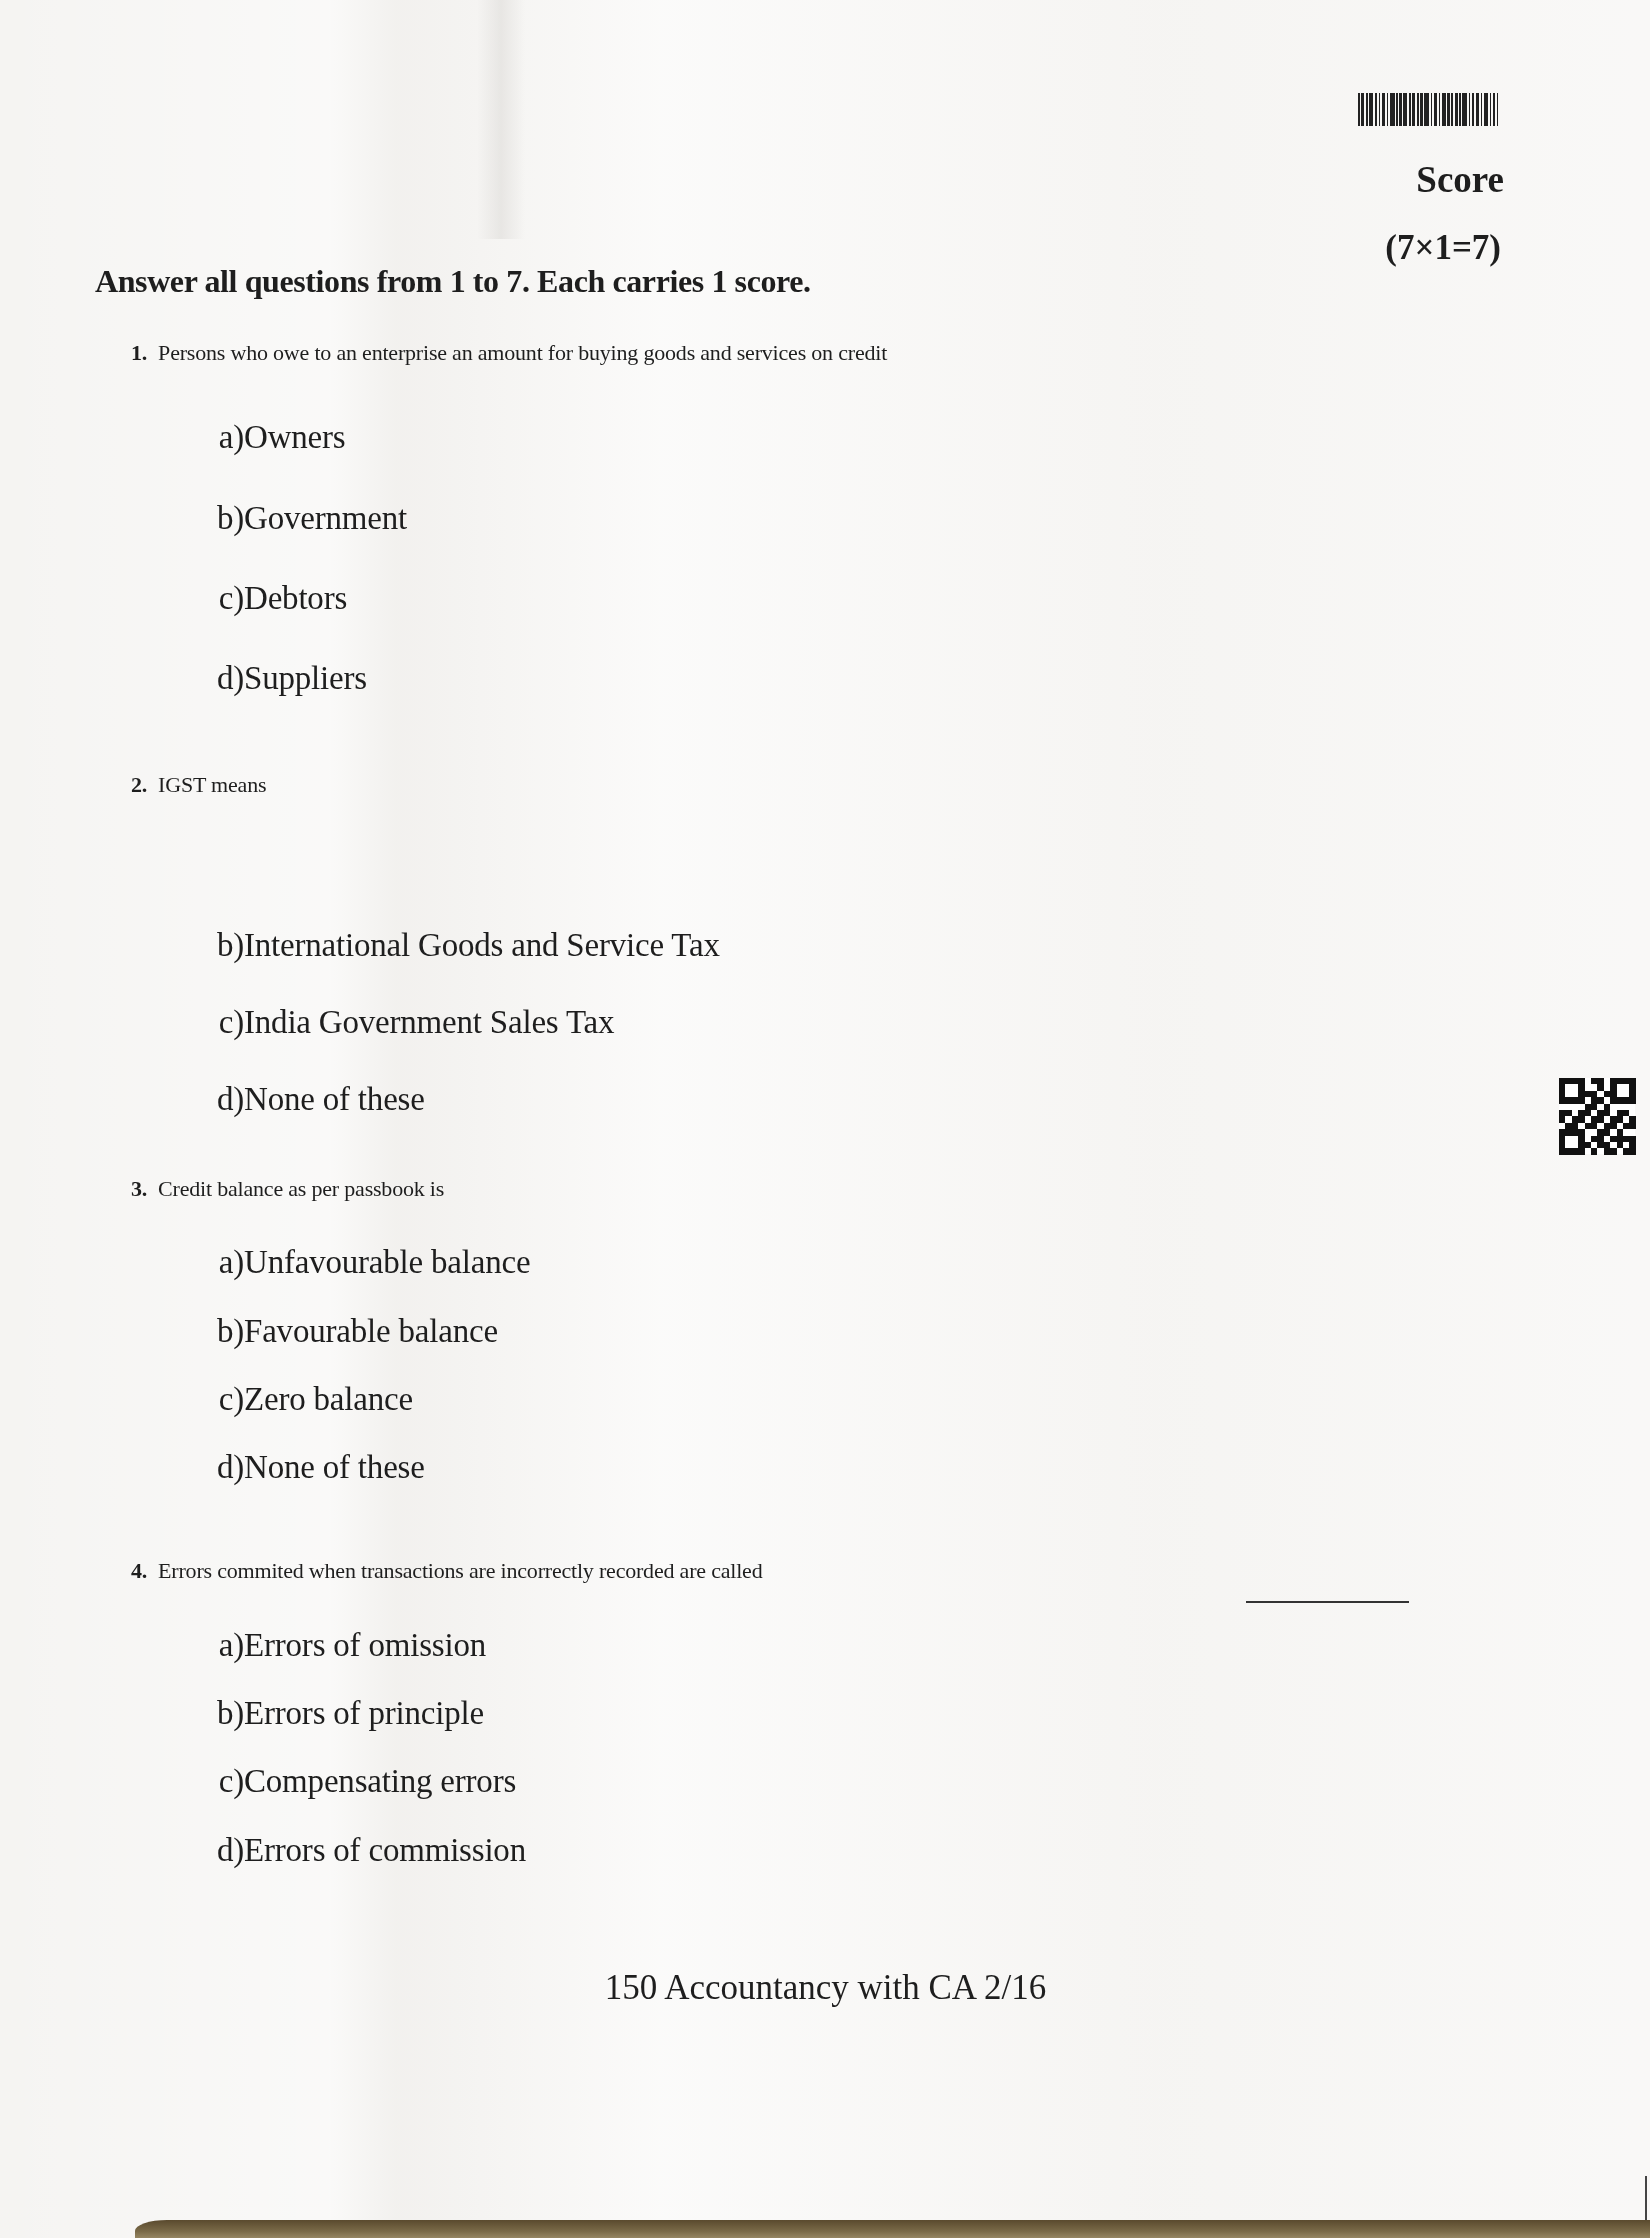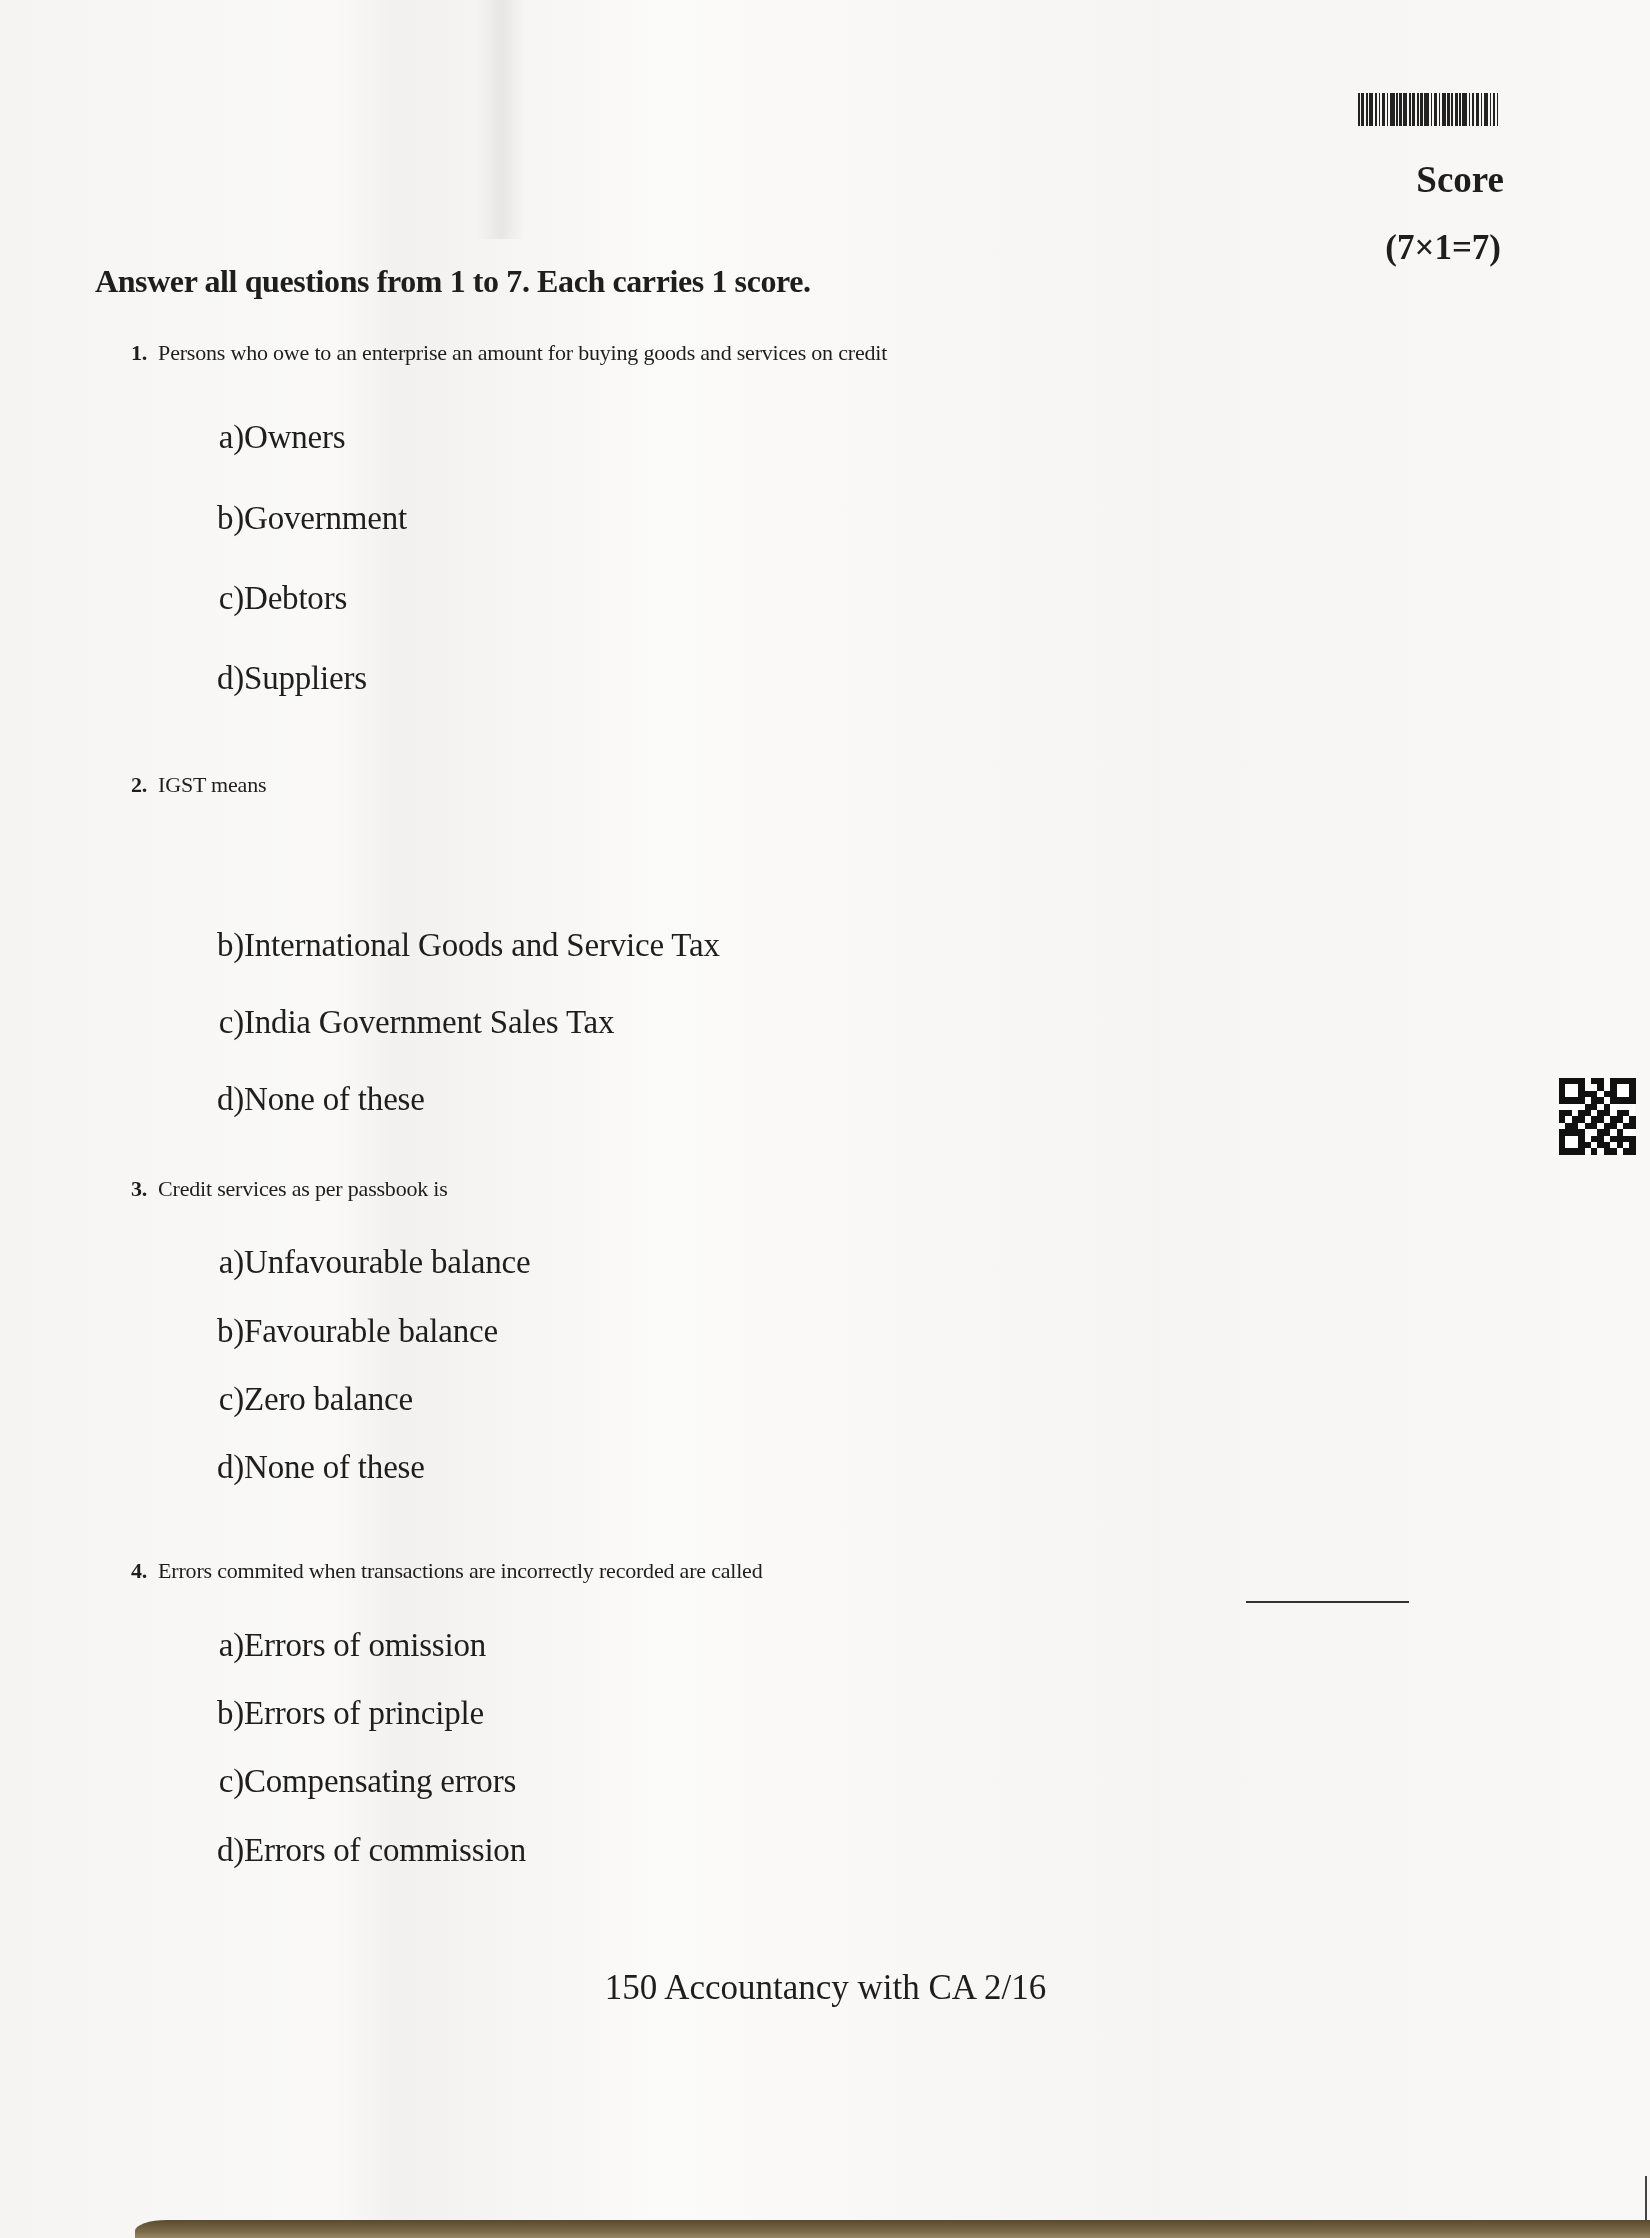--- a/index.html
+++ b/index.html
@@ -167,21 +167,21 @@
   <div class="abs opt" style="top:660px"><span class="opt-letter">d)</span><span>Suppliers</span></div>
 
   <div class="abs q-stem" style="top:772px">
     <span class="q-num">2.</span><span>IGST means</span>
   </div>
   <div class="abs opt" style="top:927px"><span class="opt-letter">b)</span><span>International Goods and Service Tax</span></div>
   <div class="abs opt" style="top:1004px"><span class="opt-letter">c)</span><span>India Government Sales Tax</span></div>
   <div class="abs opt" style="top:1081px"><span class="opt-letter">d)</span><span>None of these</span></div>
 
   <div class="abs q-stem" style="top:1176px">
-    <span class="q-num">3.</span><span>Credit services as per passbook is</span>
+    <span class="q-num">3.</span><span>Credit balance as per passbook is</span>
   </div>
   <div class="abs opt" style="top:1244px"><span class="opt-letter">a)</span><span>Unfavourable balance</span></div>
   <div class="abs opt" style="top:1313px"><span class="opt-letter">b)</span><span>Favourable balance</span></div>
   <div class="abs opt" style="top:1381px"><span class="opt-letter">c)</span><span>Zero balance</span></div>
   <div class="abs opt" style="top:1449px"><span class="opt-letter">d)</span><span>None of these</span></div>
 
   <div class="abs q-stem" style="top:1558px">
     <span class="q-num">4.</span><span>Errors commited when transactions are incorrectly recorded are called</span>
   </div>
   <div class="blank-line"></div>

